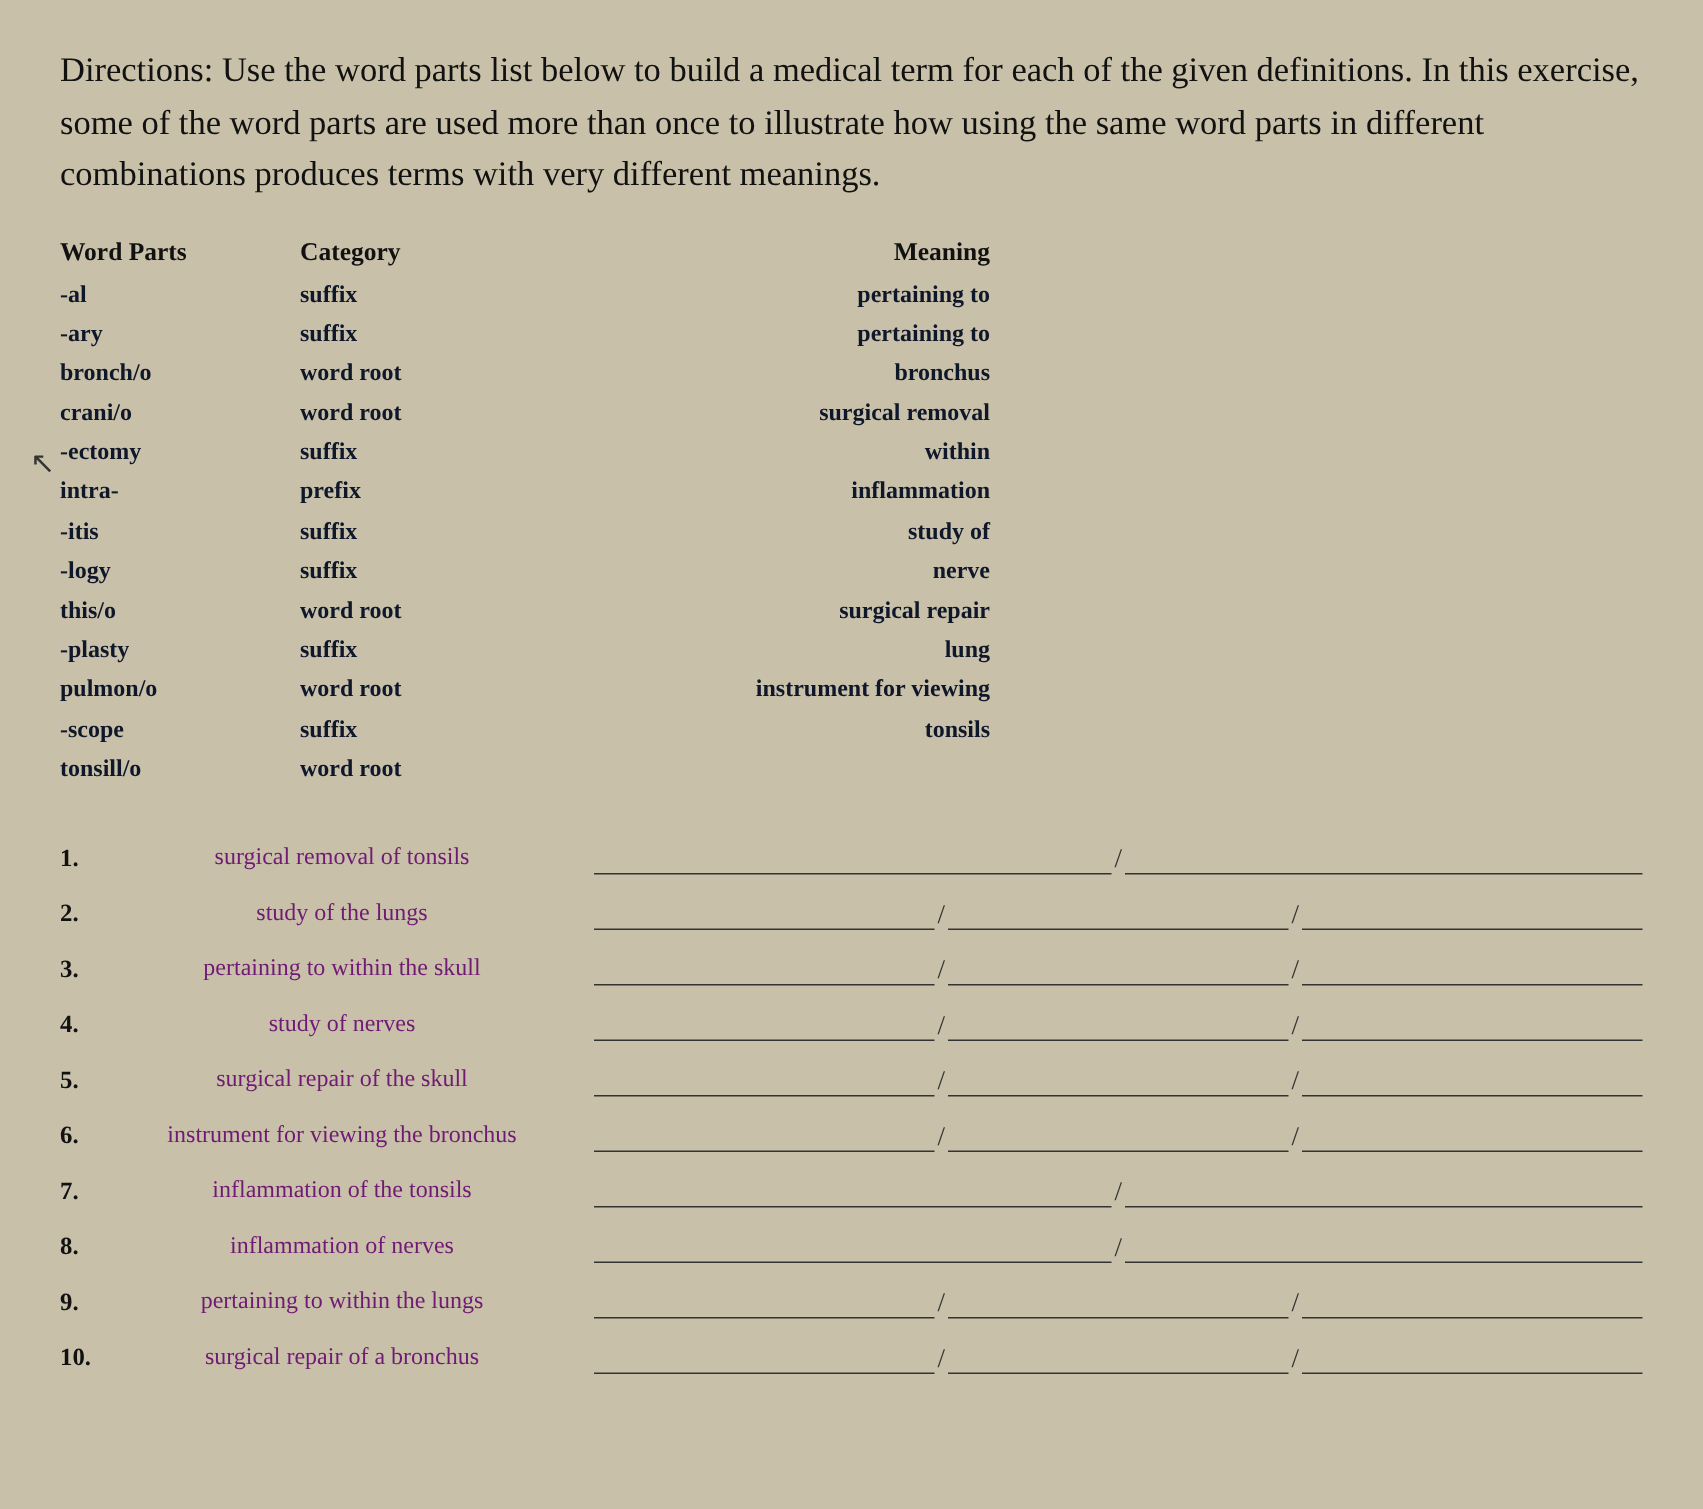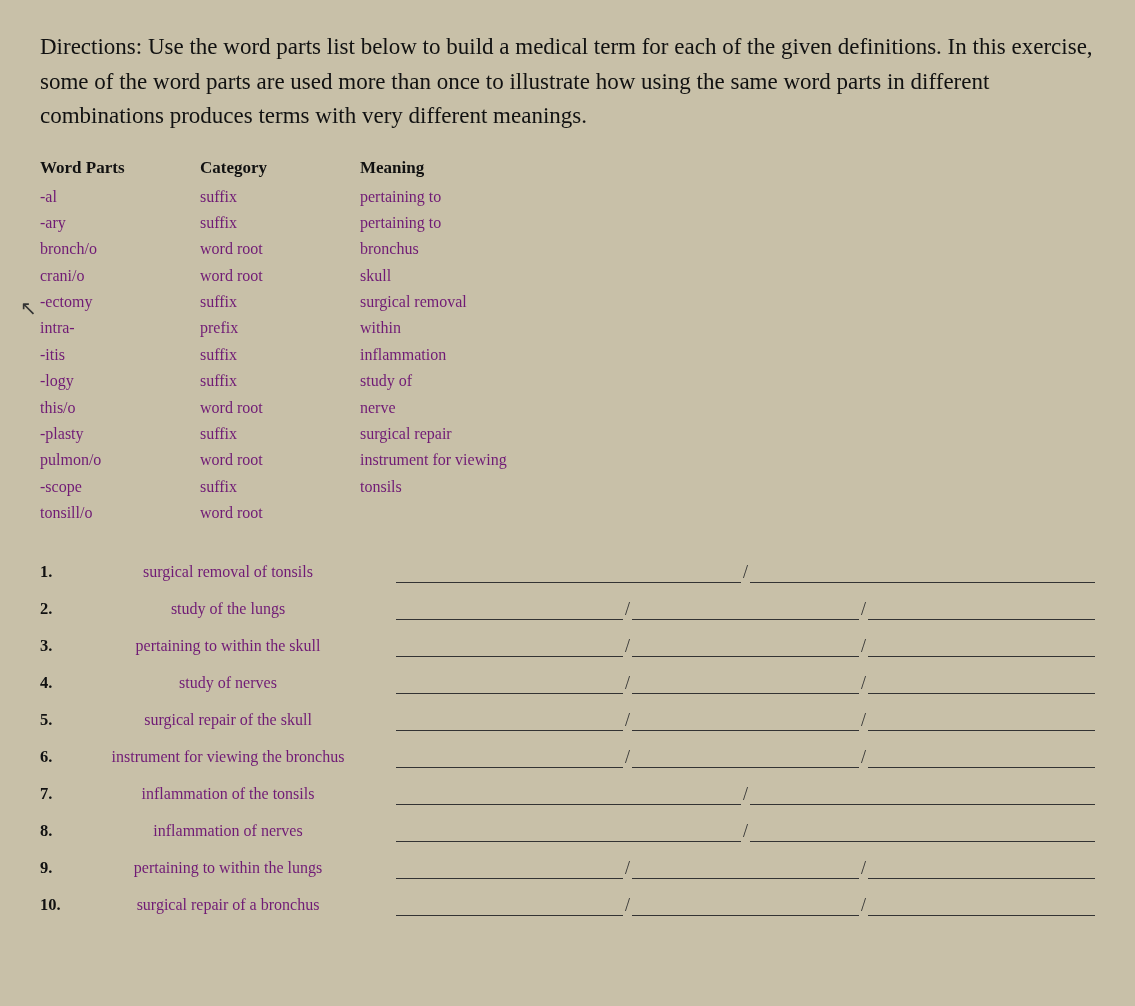--- a/index.html
+++ b/index.html
@@ -30,25 +30,26 @@
     }
     .column-header {
       font-weight: bold;
       font-size: 17px;
       margin-bottom: 6px;
       color: #111;
     }
     .column-item {
       font-size: 16px;
       line-height: 1.65;
-      color: #701a75;
+      color: #0f172a;
+      font-weight: bold;
     }
     .column-word { min-width: 160px; }
     .column-cat { min-width: 160px; }
-    .column-meaning { min-width: 300px; }
+    .column-meaning { min-width: 300px; text-align: right; }
 
     .cursor-indicator {
       position: absolute;
       left: -20px;
       top: 138px;
       font-size: 20px;
       color: #333;
     }
 
     .exercises-section {
@@ -131,27 +132,27 @@
     <div class="column-item">word root</div>
     <div class="column-item">suffix</div>
     <div class="column-item">word root</div>
   </div>
 
   <div class="column column-meaning">
     <div class="column-header">Meaning</div>
     <div class="column-item">pertaining to</div>
     <div class="column-item">pertaining to</div>
     <div class="column-item">bronchus</div>
-    <div class="column-item">skull</div>
     <div class="column-item">surgical removal</div>
     <div class="column-item">within</div>
     <div class="column-item">inflammation</div>
     <div class="column-item">study of</div>
     <div class="column-item">nerve</div>
     <div class="column-item">surgical repair</div>
+    <div class="column-item">lung</div>
     <div class="column-item">instrument for viewing</div>
     <div class="column-item">tonsils</div>
   </div>
 </div>
 
 <div class="exercises-section">
 
   <div class="exercise-item">
     <span class="exercise-number">1.</span>
     <span class="exercise-text">surgical removal of tonsils</span>

